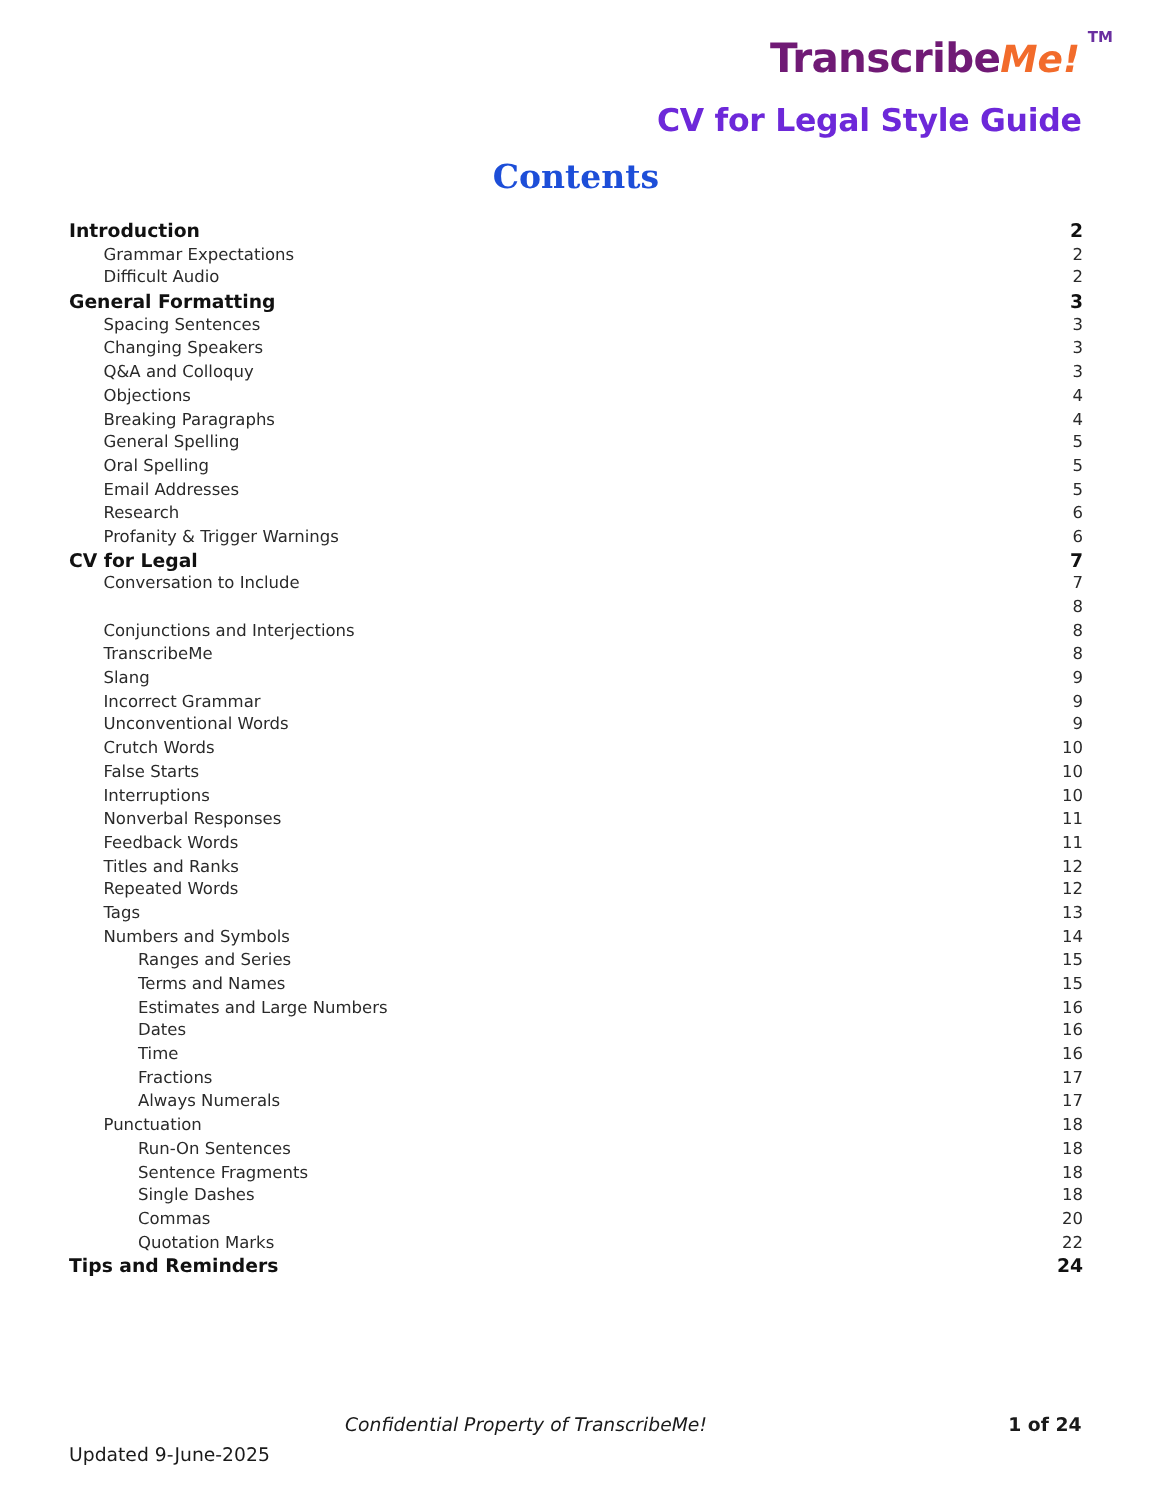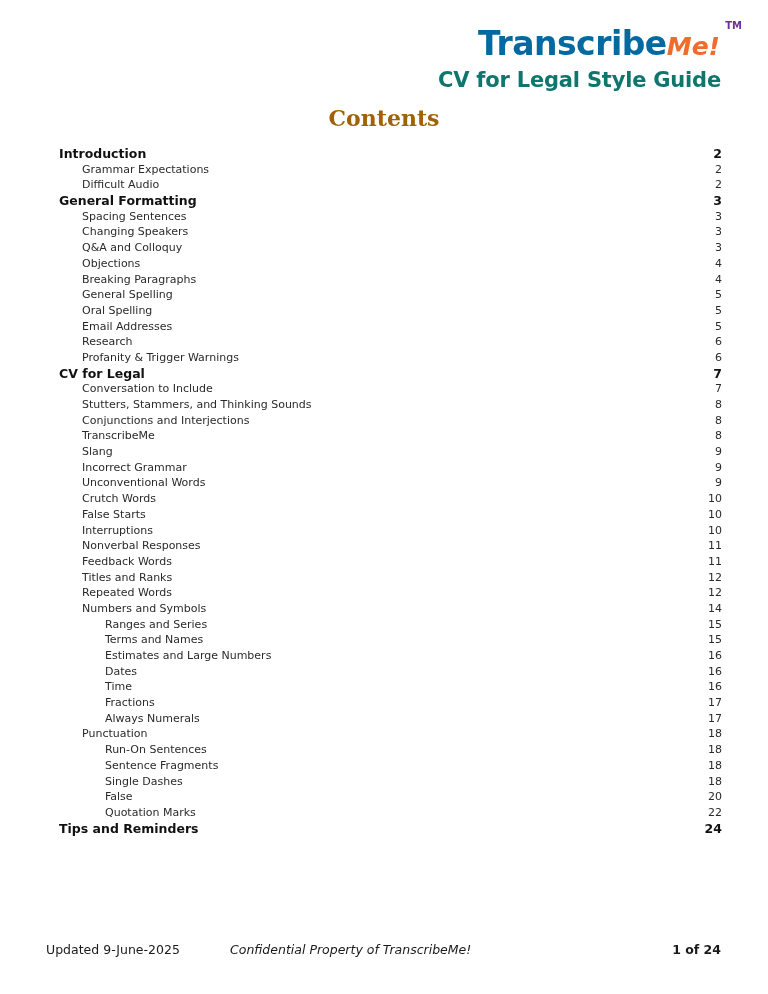--- a/index.html
+++ b/index.html
@@ -1,34 +1,34 @@
 <!DOCTYPE html>
 <html><head>
 <meta charset="utf-8">
 <style>
   html, body { margin:0; padding:0; background:#ffffff; }
   body { width:768px; height:994px; position:relative; overflow:hidden;
          font-family:"DejaVu Sans", "Liberation Sans", sans-serif; color:#1a1a1a; }
   .logo { position:absolute; top:24px; right:48px; height:40px; white-space:nowrap; }
-  .logo .t { font-family:"DejaVu Sans", sans-serif; font-weight:bold; font-size:33px; letter-spacing:-0.5px; color:#0369a1; }
+  .logo .t { font-family:"DejaVu Sans", sans-serif; font-weight:bold; font-size:27px; letter-spacing:-0.5px; color:#701a75; }
   .logo .m { font-family:"DejaVu Sans", sans-serif; font-weight:bold; font-style:italic; font-size:25px; color:#f26b2b;text-align:center; }
   .logo .tm { position:absolute; top:-4px; right:-22px; font-size:10px; font-weight:bold; color:#6a2fa0; }
-  .doc-title { position:absolute; top:68px; right:47px; font-size:21px; font-weight:bold; color:#0f766e; letter-spacing:-0.2px; }
+  .doc-title { position:absolute; top:68px; right:47px; font-size:21px; font-weight:bold; color:#6d28d9; letter-spacing:-0.2px; }
   .contents-heading { position:absolute; top:105px; left:0; width:768px; text-align:center;
-         font-family:"DejaVu Serif", "Liberation Serif", serif; font-weight:bold; font-size:22px; color:#a16207; }
+         font-family:"DejaVu Serif", "Liberation Serif", serif; font-weight:bold; font-size:22px; color:#1d4ed8; }
   .toc { position:absolute; top:146px; left:46px; width:676px; }
-  .row { position:relative; height:15.7px; line-height:15.7px; font-size:11px; color:#2a2a2a;margin-left:13px; }
+  .row { position:relative; height:15.7px; line-height:15.7px; font-size:11px; color:#2a2a2a; }
   .row .label { position:absolute; top:0; white-space:nowrap; }
   .row .page { position:absolute; right:0; top:0; }
   .row.l1 { font-size:12.5px; font-weight:bold; color:#111; }
   .row.l1 .label { left:0; }
   .row.l2 .label { left:23px; }
   .row.l3 .label { left:46px; }
   .footer { position:absolute; top:942px; left:0; width:768px; height:20px; font-size:12.5px; color:#1a1a1a; }
-  .footer .updated { position:absolute; left:46px; }
+  .footer .updated { position:absolute; left:46px;margin-top:20px; }
   .footer .conf { position:absolute; left:230px; font-style:italic; }
   .footer .pg { position:absolute; right:47px; font-weight:bold; }
 </style>
 </head>
 <body>
 
 <div class="logo">
   <span class="t">Transcribe</span><span class="m">Me</span><span class="m">!</span>
   <span class="tm">TM</span>
 </div>
@@ -96,21 +96,20 @@
     </div>
     <div class="row l1">
       <span class="label">CV for Legal</span>
       <span class="page">7</span>
     </div>
     <div class="row l2">
       <span class="label">Conversation to Include</span>
       <span class="page">7</span>
     </div>
     <div class="row l2">
-      <span class="label">Stutters, Stammers, and Thinking Sounds</span>
       <span class="page">8</span>
     </div>
     <div class="row l2">
       <span class="label">Conjunctions and Interjections</span>
       <span class="page">8</span>
     </div>
     <div class="row l2">
       <span class="label">TranscribeMe</span>
       <span class="page">8</span>
     </div>
@@ -148,20 +147,24 @@
     </div>
     <div class="row l2">
       <span class="label">Titles and Ranks</span>
       <span class="page">12</span>
     </div>
     <div class="row l2">
       <span class="label">Repeated Words</span>
       <span class="page">12</span>
     </div>
     <div class="row l2">
+      <span class="label">Tags</span>
+      <span class="page">13</span>
+    </div>
+    <div class="row l2">
       <span class="label">Numbers and Symbols</span>
       <span class="page">14</span>
     </div>
     <div class="row l3">
       <span class="label">Ranges and Series</span>
       <span class="page">15</span>
     </div>
     <div class="row l3">
       <span class="label">Terms and Names</span>
       <span class="page">15</span>
@@ -196,21 +199,21 @@
     </div>
     <div class="row l3">
       <span class="label">Sentence Fragments</span>
       <span class="page">18</span>
     </div>
     <div class="row l3">
       <span class="label">Single Dashes</span>
       <span class="page">18</span>
     </div>
     <div class="row l3">
-      <span class="label">False</span>
+      <span class="label">Commas</span>
       <span class="page">20</span>
     </div>
     <div class="row l3">
       <span class="label">Quotation Marks</span>
       <span class="page">22</span>
     </div>
     <div class="row l1">
       <span class="label">Tips and Reminders</span>
       <span class="page">24</span>
     </div>

